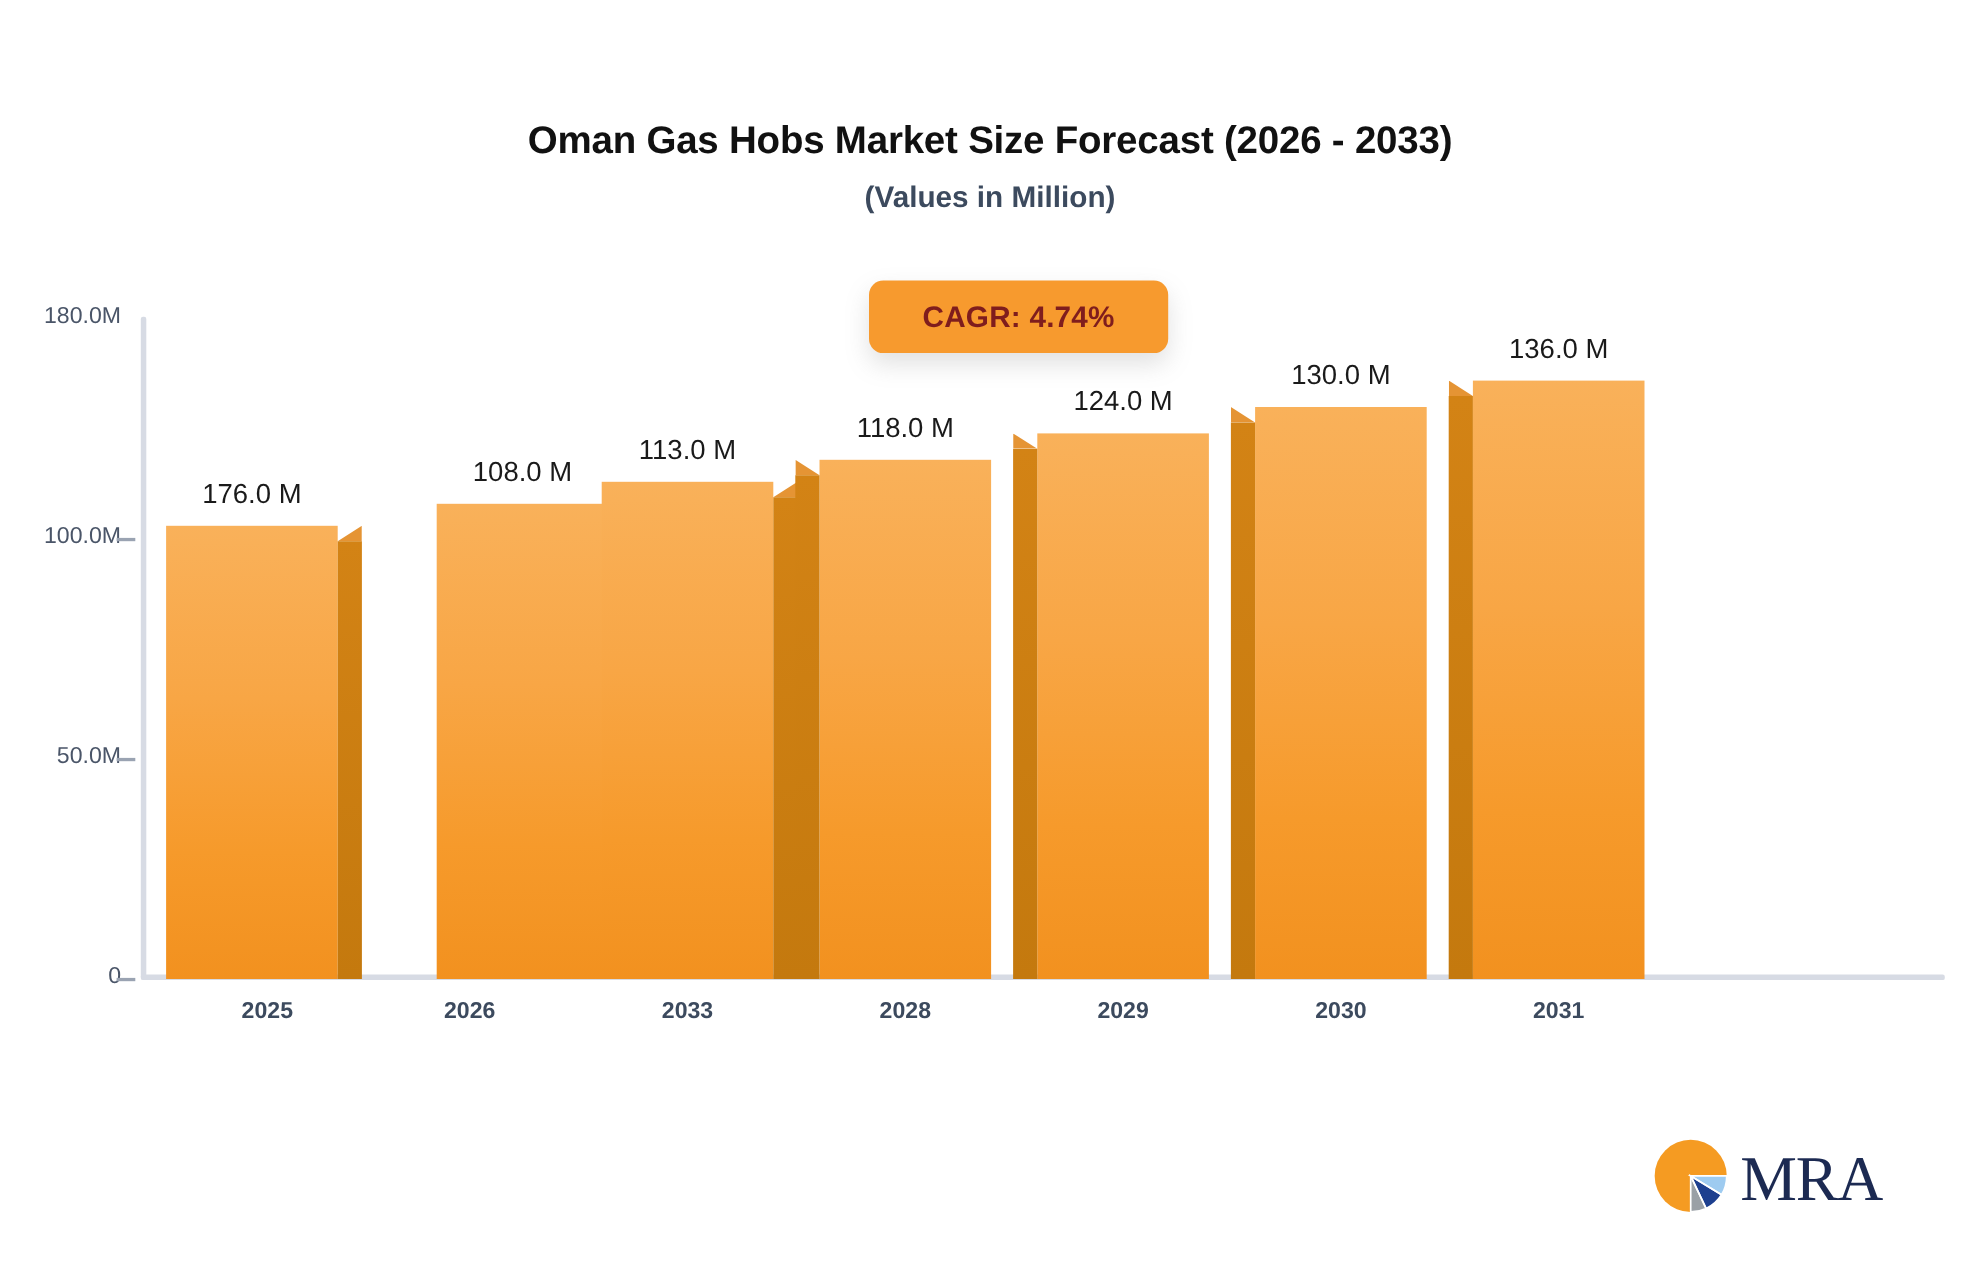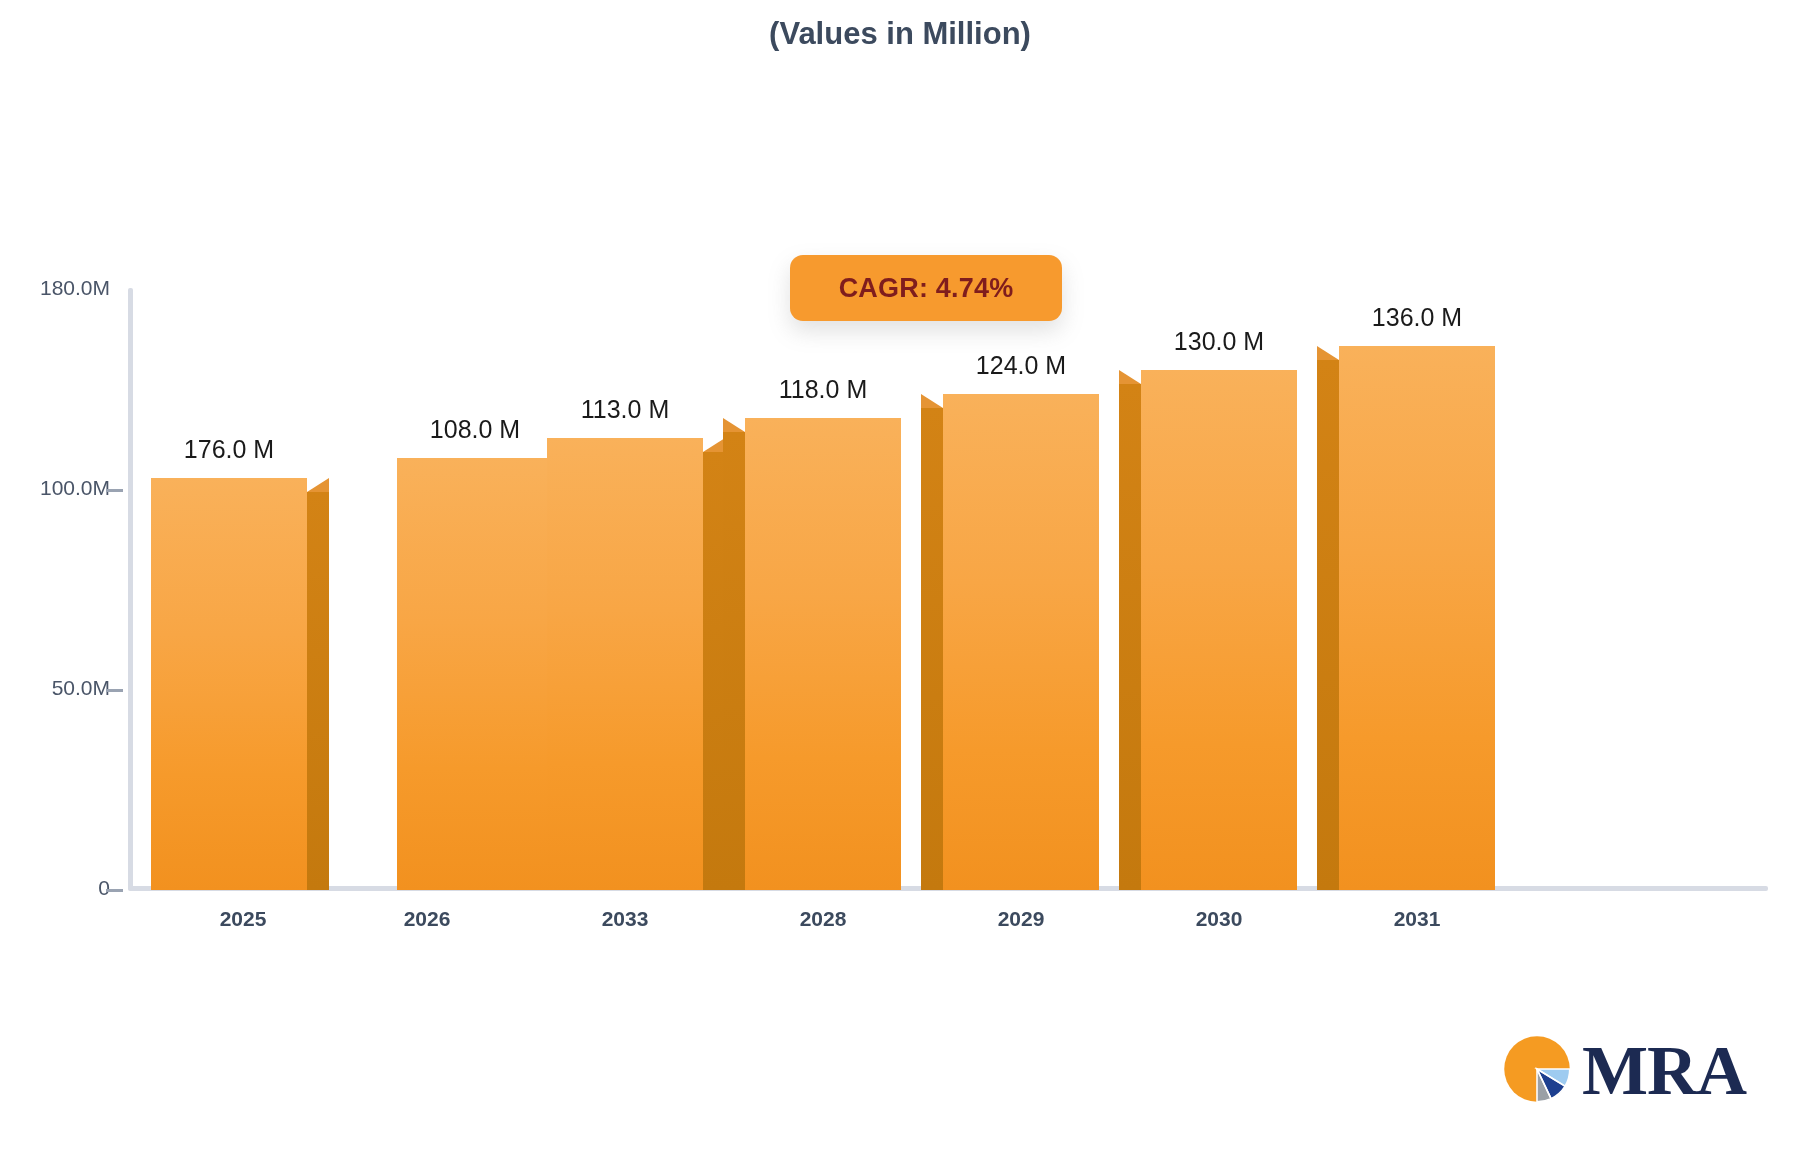--- a/index.html
+++ b/index.html
@@ -28,21 +28,21 @@
     padding-top: 108px;
     font-size: 35px;
     font-weight: bold;
     color: #111111;
     letter-spacing: -0.2px;
     line-height: 1.15;
   }
   #chart-subtitle {
     margin: 0;
     padding-top: 16px;
-    font-size: 31px;
+    font-size: 27px;
     font-weight: bold;
     color: #3c4a5e;
     line-height: 1.15;
   }
 
   
   #cagr-badge {
     position: absolute;
     left: 790px;
     top: 255px;
@@ -156,31 +156,32 @@
     position: absolute;
     left: 1498px;
     top: 1030px;
     display: flex;
     align-items: center;
     gap: 6px;
   }
   #brand-logo-mark { display: block; }
   #brand-logo-text {
     font-family: "Liberation Serif", serif;
-    font-size: 70px;
-    font-weight: bold;
+    font-size: 58px;
+    font-weight: normal;
     color: #1c2a52;
     line-height: 0.95;
     letter-spacing: -1px;
   }
 </style>
 </head>
 <body>
 
 <div id="chart-header">
+  <h1 id="chart-title">Oman Gas Hobs Market Size Forecast (2026 - 2033)</h1>
   <h2 id="chart-subtitle">(Values in Million)</h2>
 </div>
 
 <div id="cagr-badge">
   <span id="cagr-badge-label">CAGR: 4.74%</span>
 </div>
 
 <div id="plot-area">
   <div class="y-axis-line"></div>
   <div class="x-axis-line"></div>

